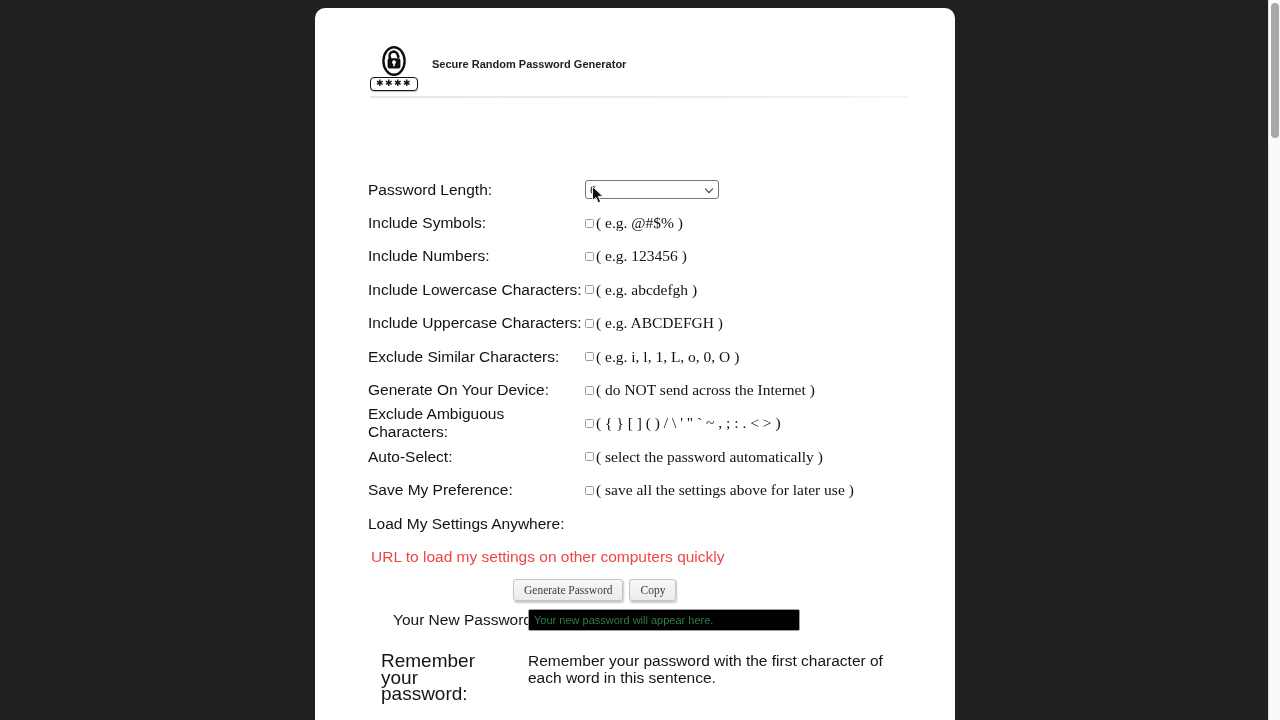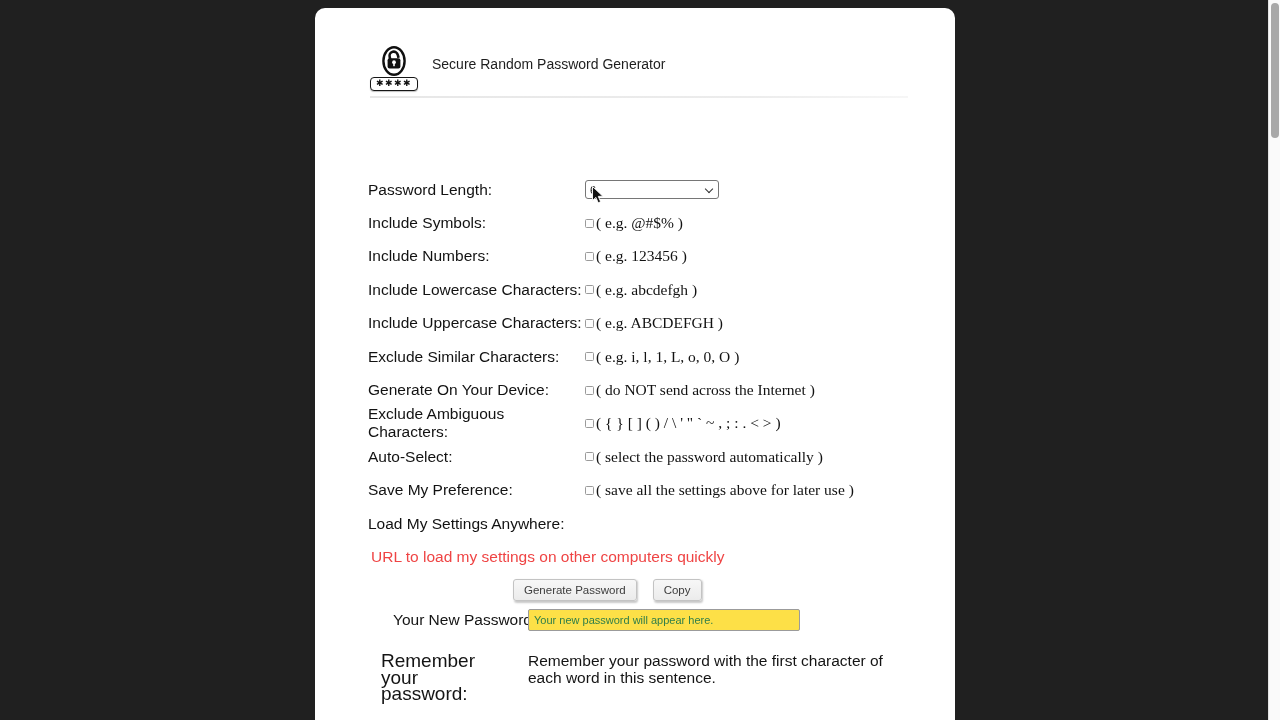--- a/index.html
+++ b/index.html
@@ -24,21 +24,21 @@
   .logo svg { display:block; margin:0 auto; }
   .stars-box {
     margin-top:1px; border:1.5px solid #161616; border-radius:4px;
     height:14px; line-height:11px; background:#fff;
     font-family:"DejaVu Sans",sans-serif;
     font-size:9px; font-weight:bold; letter-spacing:1.5px; color:#111;
     box-shadow:0 1px 1px rgba(0,0,0,0.25);
   }
   .title {
     position:absolute; left:117px; top:49px; width:245px;
-    font-size:14px; line-height:14.8px; color:#1e1e1e;
+    font-size:11px; line-height:14.8px; color:#1e1e1e;font-weight:bold;
   }
   .header-rule {
     position:absolute; left:55px; top:88px; width:538px; height:2px;
     background:linear-gradient(to right,#e7e7e7 0%,#ececec 70%,#f6f6f6 100%);
   }
 
   
   .rows { position:absolute; left:53px; top:165px; width:566px; }
   .frow { height:33.4px; display:flex; align-items:center; font-size:15.5px; color:#121212; }
   .frow .lbl { width:217px; flex:none; }
@@ -61,35 +61,35 @@
     position:absolute; right:6px; top:5px;
     width:6px; height:6px;
     border-right:1.6px solid #303030; border-bottom:1.6px solid #303030;
     transform:rotate(45deg);
   }
 
   
   .note-row { height:33.4px; display:flex; align-items:center; font-size:15.5px; padding-left:3px; color:#ef4444; }
 
   
-  .btn-row { height:33.4px; display:flex; align-items:center; gap:16px; padding-left:145px; }
+  .btn-row { height:33.4px; display:flex; align-items:center; gap:6px; padding-left:145px;font-family:Liberation Serif, serif; }
   .btn {
     height:22px; padding:0 10px;
     background:linear-gradient(#f7f7f7,#ebebeb);
     border:1px solid #c3c3c3; border-radius:3px;
     box-shadow:1px 1.5px 2px rgba(0,0,0,0.22);
     font-family:inherit; font-size:11.5px; color:#3c3c3c;
     display:flex; align-items:center; cursor:default; white-space:nowrap;
   }
 
   
   .np-label { position:absolute; left:78px; top:603px; font-size:15.5px; }
   .np-input {
     position:absolute; left:213px; top:601px; width:272px; height:22px;
-    border:1px solid #9b9b9b; border-radius:2px; background:#fde047;
+    border:1px solid #9b9b9b; border-radius:2px; background:#000000;
     font-family:inherit; font-size:11px; color:#2e7d4a; padding:0 5px;
   }
   .np-input::placeholder { color:#2e7d4a; opacity:1; }
   .rem-label { position:absolute; left:66px; top:645px; width:118px; font-size:19px; line-height:16.5px; }
   .rem-text  { position:absolute; left:213px; top:645px; width:388px; font-size:15.5px; line-height:16.5px; }
 
   
   .cursor { position:absolute; left:276px; top:178px; }
 
   

